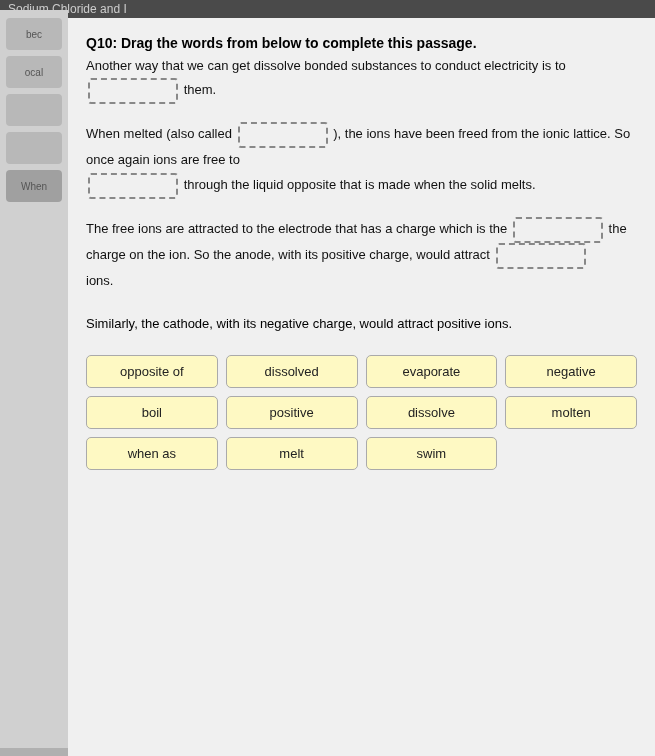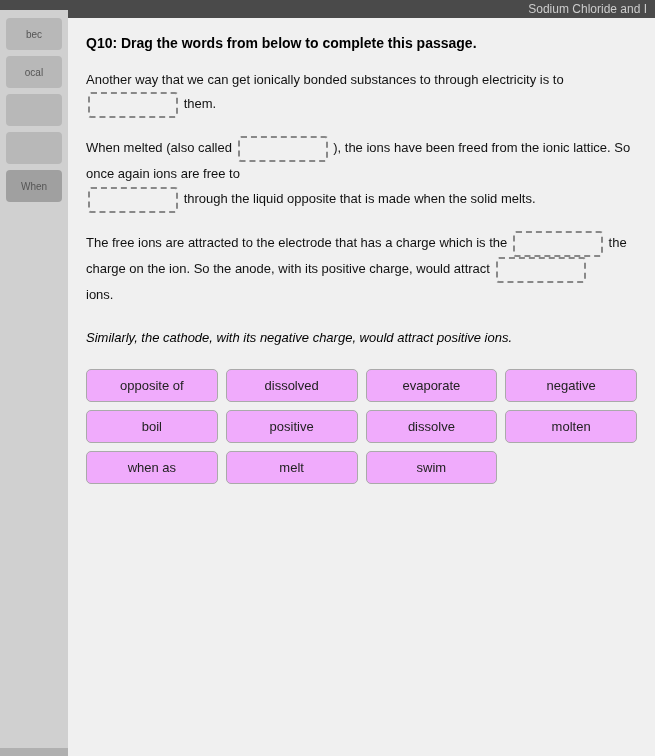--- a/index.html
+++ b/index.html
@@ -8,21 +8,21 @@
       background: #b0b0b0;
       width: 655px;
       height: 756px;
       overflow: hidden;
       position: relative;
     }
     .top-bar {
       background: #4a4a4a;
       color: #ccc;
       font-size: 12px;
-      text-align: right;
+      text-align: left;
       padding: 2px 8px;
       height: 22px;
     }
     .sidebar {
       position: absolute;
       left: 0;
       top: 10px;
       width: 68px;
       height: 738px;
       background: #d0d0d0;
@@ -53,54 +53,52 @@
       top: 18px;
       right: 0;
       bottom: 0;
       background: #f0f0f0;
       padding: 16px 18px 16px 18px;
       overflow-y: auto;
     }
     .question-title {
       font-size: 14px;
       font-weight: bold;
-      margin-bottom: 14px;
       line-height: 1.4;
     }
     .passage {
       font-size: 13px;
       line-height: 1.9;
       margin-bottom: 18px;
       color: #111;
     }
     .drop-box {
       display: inline-block;
       min-width: 90px;
       height: 26px;
       border: 2px dashed #888;
       border-radius: 3px;
       vertical-align: middle;
       margin: 0 2px;
       background: transparent;
     }
     .italic-passage {
-      font-style: italic;
       margin-top: 16px;
       font-size: 13px;
       line-height: 1.8;
       margin-bottom: 20px;
     }
     .word-bank {
       display: grid;
       grid-template-columns: repeat(4, 1fr);
       gap: 8px;
       margin-top: 8px;
     }
     .word-tile {
-      background: #f0abfc;
+      background: #fef9c3;
       border: 1.5px solid #aaa;
       border-radius: 5px;
       padding: 8px 9px;
       text-align: center;
       font-size: 13px;
       color: #222;
       cursor: grab;
       user-select: none;
     }
   </style>
@@ -125,21 +123,21 @@
   </div>
 </div>
 
 <div class="main-content">
 
   <div class="question-title">
     <span>Q10: Drag the words from below to complete this passage.</span>
   </div>
 
   <div class="passage">
-    <span>Another way that we can get ionically bonded substances to through electricity is to</span>
+    <span>Another way that we can get dissolve bonded substances to conduct electricity is to</span>
     <span class="drop-box"></span>
     <span>them.</span>
   </div>
 
   <div class="passage">
     <span>When melted (also called</span>
     <span class="drop-box"></span>
     <span>), the ions have been freed from the ionic lattice. So once again ions are free to</span>
     <br>
     <span class="drop-box"></span>

